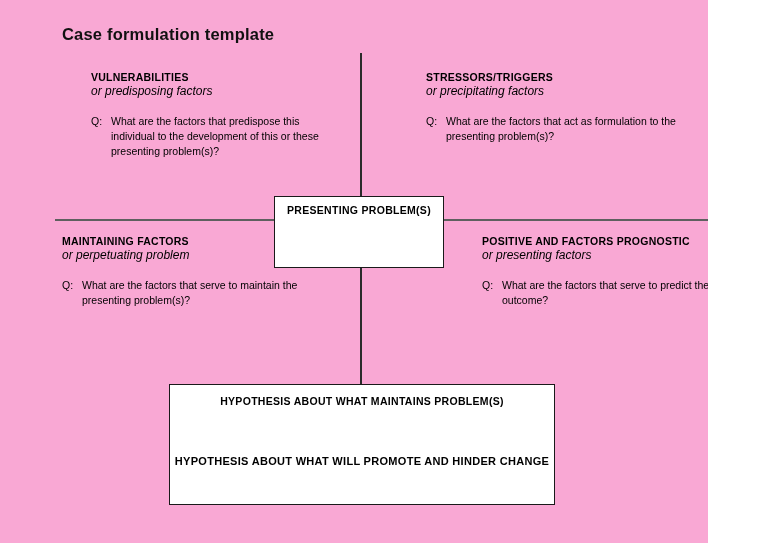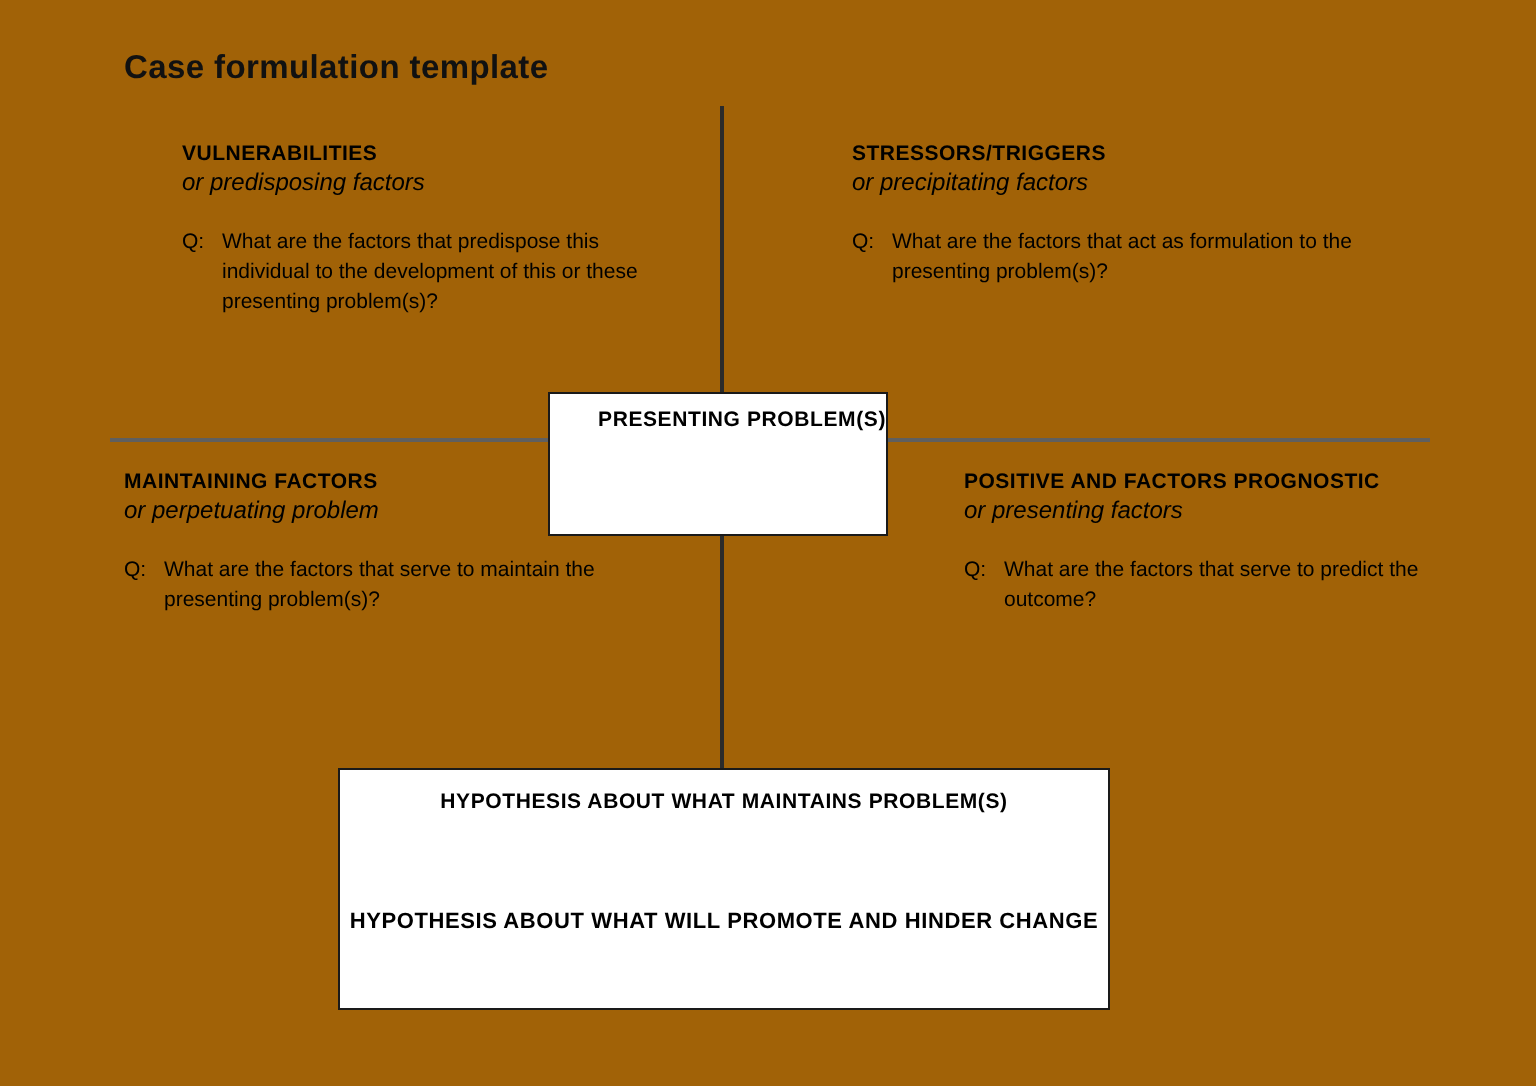--- a/index.html
+++ b/index.html
@@ -7,23 +7,23 @@
     padding: 0;
     background: #ffffff;
   }
   body {
     font-family: "Liberation Sans", sans-serif;
     color: #000000;
     -webkit-font-smoothing: antialiased;
   }
   #page {
     position: relative;
-    width: 768px;
+    width: 708px;
     height: 543px;
-    background: #a16207;
+    background: #f9a8d4;
     overflow: hidden;
   }
 
   
   #page-title {
     position: absolute;
     left: 62px;
     top: 25px;
     font-size: 16.5px;
     font-weight: bold;
@@ -87,23 +87,23 @@
   }
   #presenting-problem-box {
     left: 274px;
     top: 196px;
     width: 170px;
     height: 72px;
   }
   #presenting-problem-label {
     position: absolute;
     top: 7px;
-    left: 0;
+    left: 12px;
     width: 100%;
-    text-align: right;
+    text-align: left;
     font-size: 10.5px;
     font-weight: bold;
     letter-spacing: 0.3px;
   }
   #hypothesis-box {
     left: 169px;
     top: 384px;
     width: 386px;
     height: 121px;
   }

